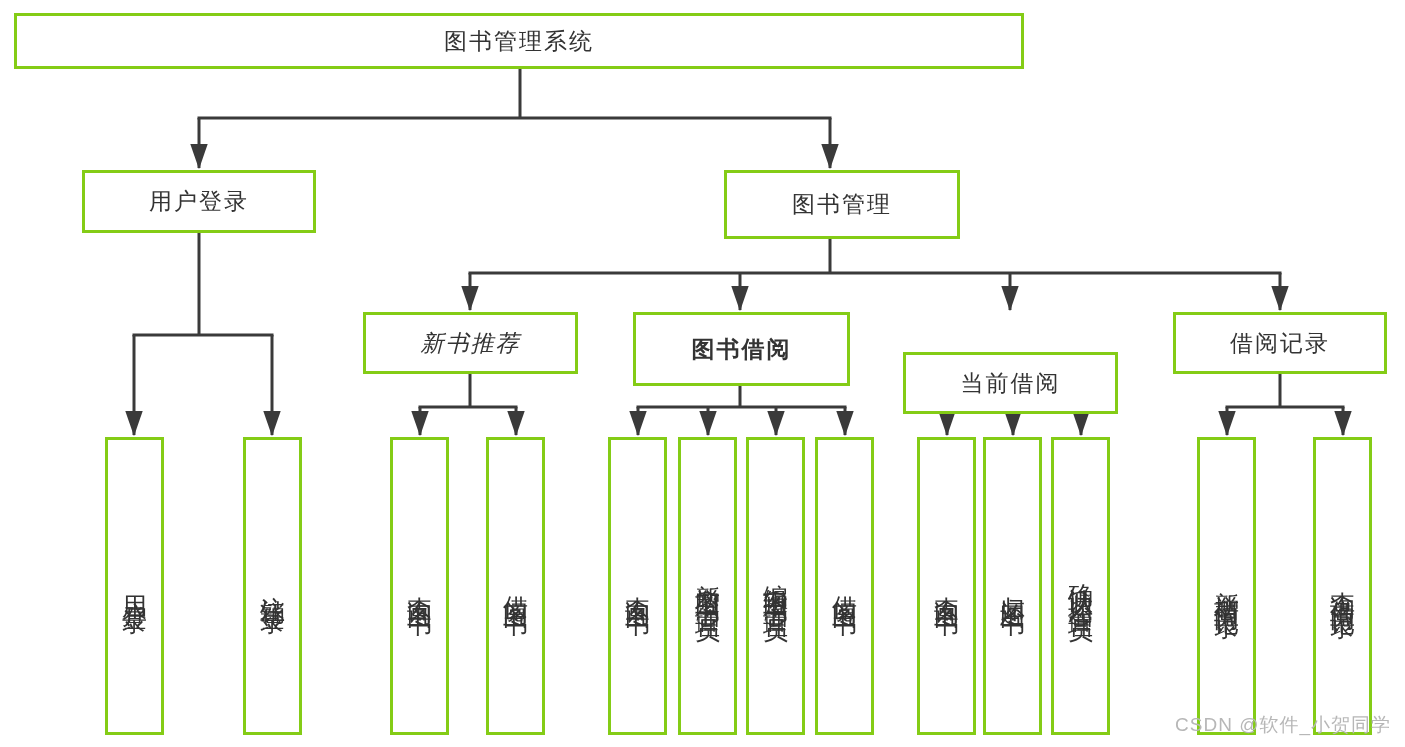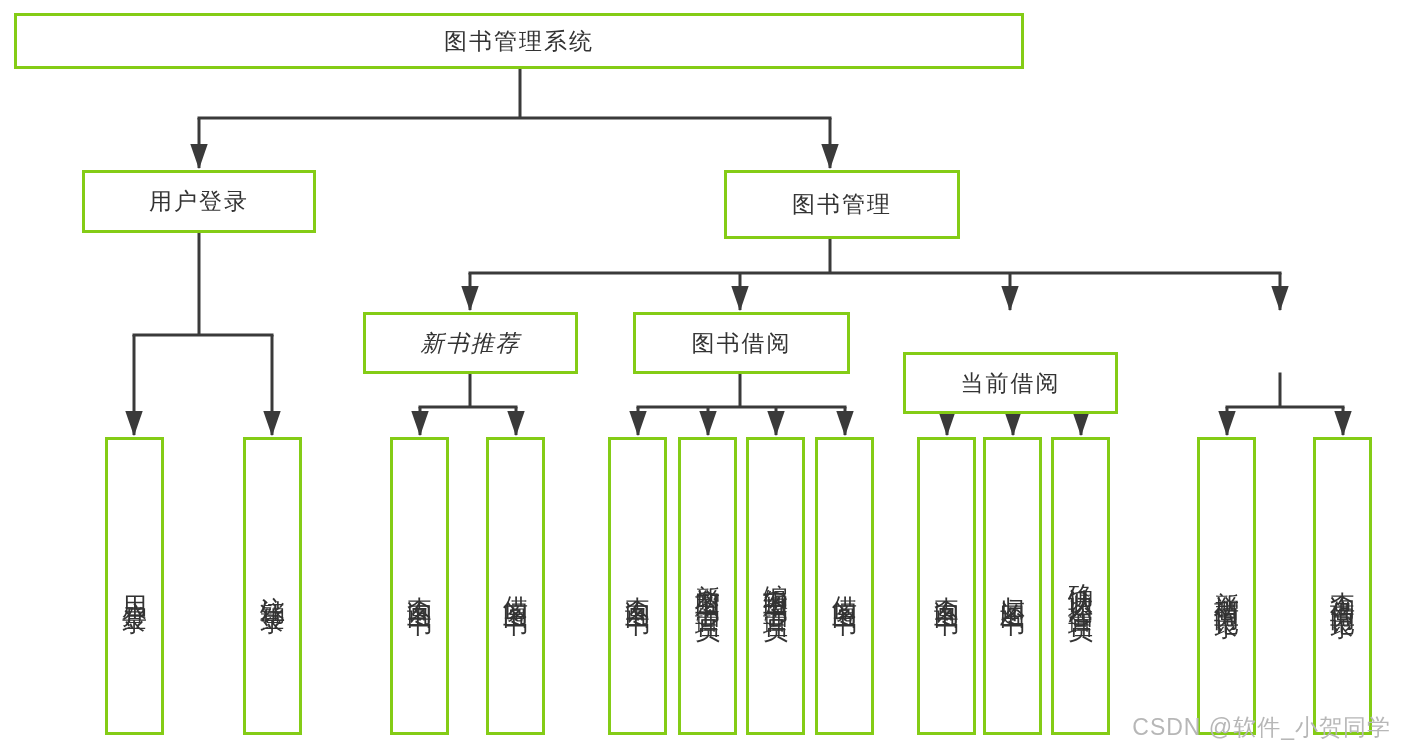--- a/index.html
+++ b/index.html
@@ -42,31 +42,31 @@
     text-orientation: mixed;
     font-size: 25px;
     letter-spacing: 5px;
     line-height: 1;
     color: #333333;
   }
   .watermark {
     position: absolute;
     right: 14px;
     top: 712px;
-    font-size: 23px;
+    font-size: 19px;
     color: #b7b7b7;
     letter-spacing: 1px;
     white-space: nowrap;
   }
   
   #root-box  { left: 14px;   top: 13px;  width: 1010px; height: 56px; }
   #l2-login  { left: 82px;   top: 170px; width: 234px;  height: 63px; }
   #l2-mgmt   { left: 712px;  top: 170px; width: 236px;  height: 69px; margin-left: 12px; }
   #l3-newbook{ left: 363px;  top: 312px; width: 215px;  height: 62px; font-style: italic; }
-  #l3-borrow { left: 633px;  top: 312px; width: 217px;  height: 62px; }
+  #l3-borrow { left: 633px;  top: 312px; width: 217px;  height: 74px; font-weight: bold; }
   #l3-current{ left: 903px;  top: 312px; width: 215px;  height: 62px; margin-top: 40px; }
   #l3-records{ left: 1173px; top: 312px; width: 214px;  height: 62px; }
   .leaf { top: 437px; width: 59px; height: 298px; }
   #leaf-a1 { left: 105px; }
   #leaf-a2 { left: 243px; }
   #leaf-b1 { left: 390px; }
   #leaf-b2 { left: 486px; }
   #leaf-c1 { left: 608px; }
   #leaf-c2 { left: 678px; }
   #leaf-c3 { left: 746px; }
@@ -133,20 +133,23 @@
 
   <div class="node hbox" id="l3-newbook">
     <span>新书推荐</span>
   </div>
   <div class="node hbox" id="l3-borrow">
     <span>图书借阅</span>
   </div>
   <div class="node hbox" id="l3-current">
     <span>当前借阅</span>
   </div>
+  <div class="node hbox" id="l3-records">
+    <span>借阅记录</span>
+  </div>
 
   <div class="node vbox leaf" id="leaf-a1">
     <span class="vtext">用户登录</span>
   </div>
   <div class="node vbox leaf" id="leaf-a2">
     <span class="vtext">注销登录</span>
   </div>
 
   <div class="node vbox leaf" id="leaf-b1">
     <span class="vtext">查询图书</span>

